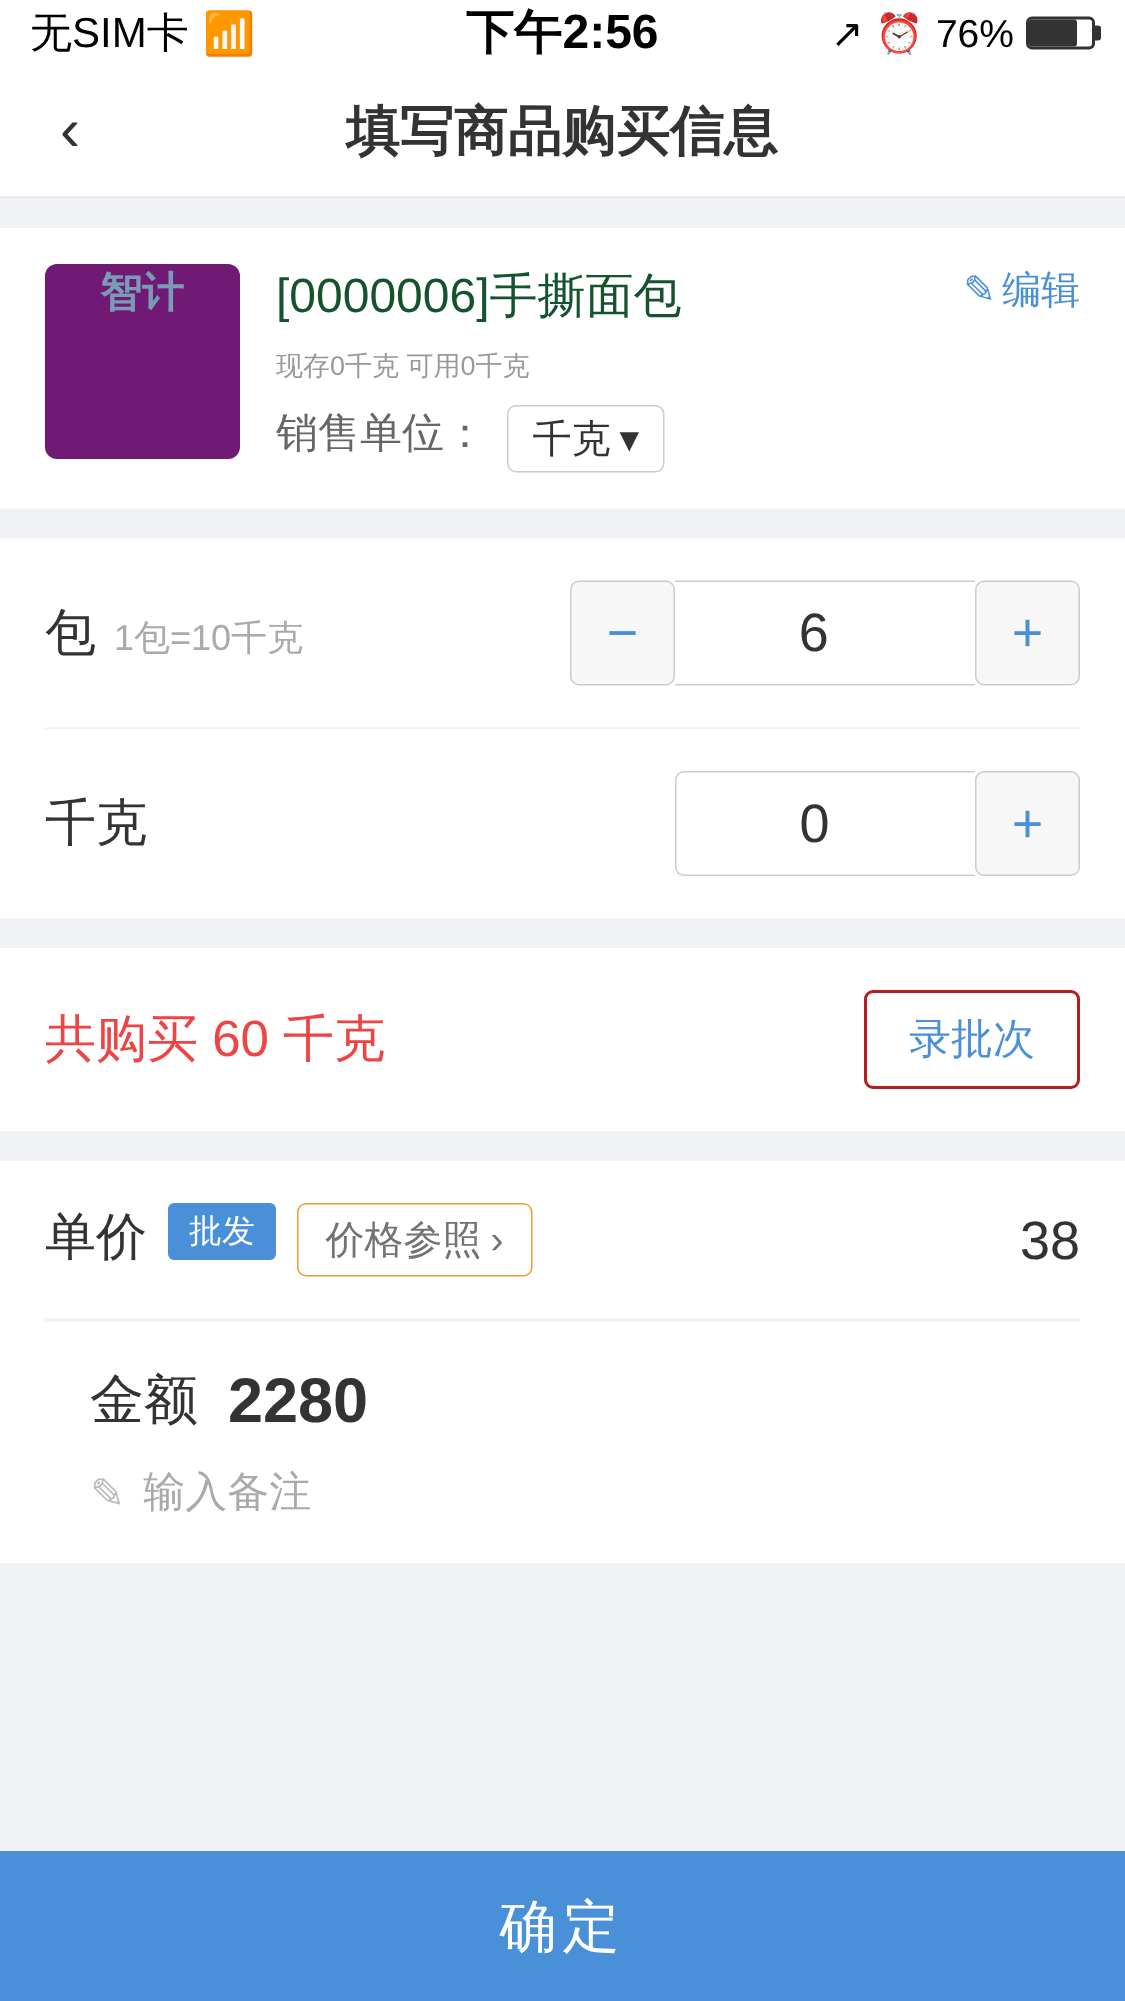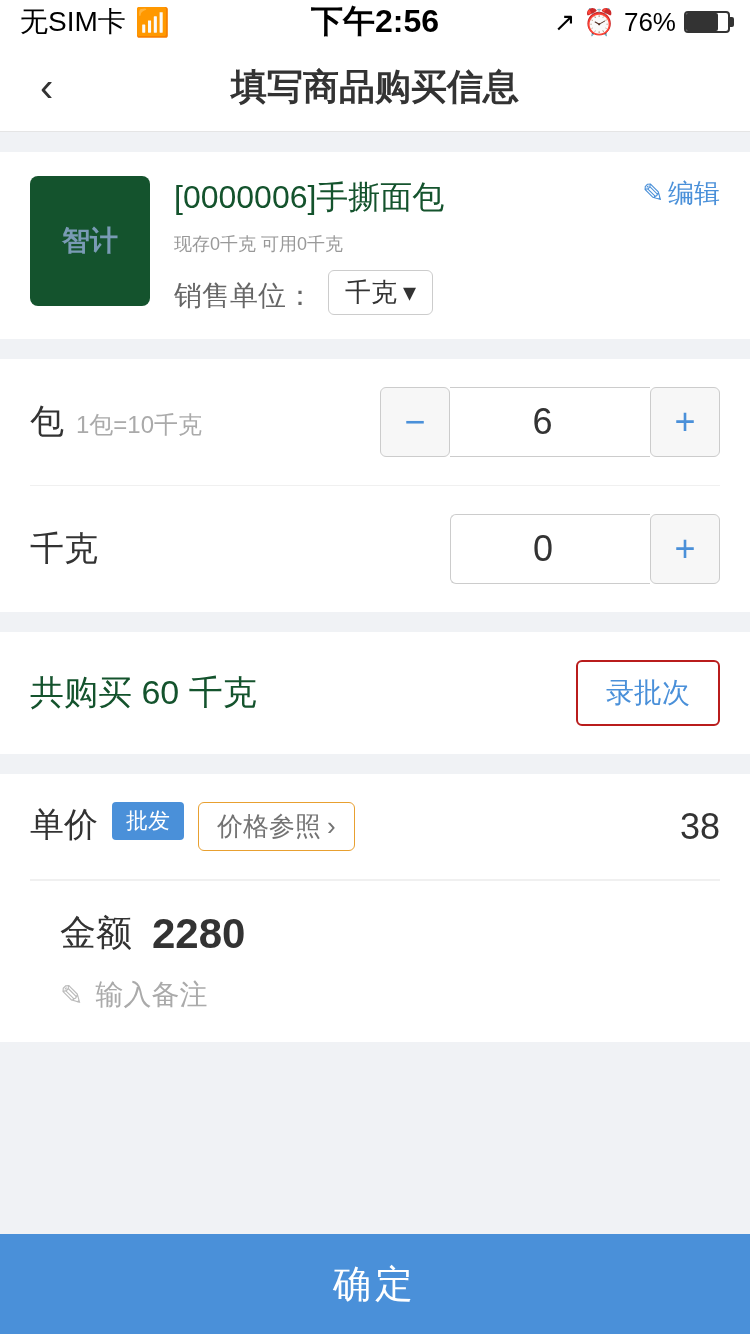--- a/index.html
+++ b/index.html
@@ -97,26 +97,25 @@
     
     .product-card {
       background: #fff;
       padding: 24px 30px;
       display: flex;
       align-items: flex-start;
       gap: 24px;
       margin-top: 20px;
     }
     .product-image {
-      width: 120px;
+      width: 130px;
       height: 130px;
-      background: #14532d;
+      background: #701a75;
       border-radius: 8px;
       display: flex;
-      align-items: center;
       justify-content: center;
       flex-shrink: 0;
     }
     .product-image .logo-text {
       font-size: 28px;
       color: #7a9bb5;
       font-weight: bold;
     }
     .product-info {
       flex: 1;
@@ -127,21 +126,21 @@
       font-weight: 500;
       margin-bottom: 12px;
     }
     .product-stock {
       font-size: 18px;
       color: #999;
       margin-bottom: 14px;
     }
     .product-unit-row {
       display: flex;
-      align-items: flex-end;
+      align-items: flex-start;
       gap: 14px;
       font-size: 28px;
       color: #666;
     }
     .unit-select {
       border: 1px solid #ccc;
       border-radius: 6px;
       padding: 4px 16px;
       font-size: 26px;
       color: #333;
@@ -227,21 +226,21 @@
     .summary-section {
       background: #fff;
       margin-top: 20px;
       padding: 28px 30px;
       display: flex;
       align-items: center;
       justify-content: space-between;
     }
     .summary-text {
       font-size: 34px;
-      color: #14532d;
+      color: #ef4444;
     }
     .batch-btn {
       border: 2px solid #b91c1c;
       color: #4a90d9;
       border-radius: 6px;
       padding: 12px 28px;
       font-size: 28px;
       cursor: pointer;
       background: #fff;
     }

